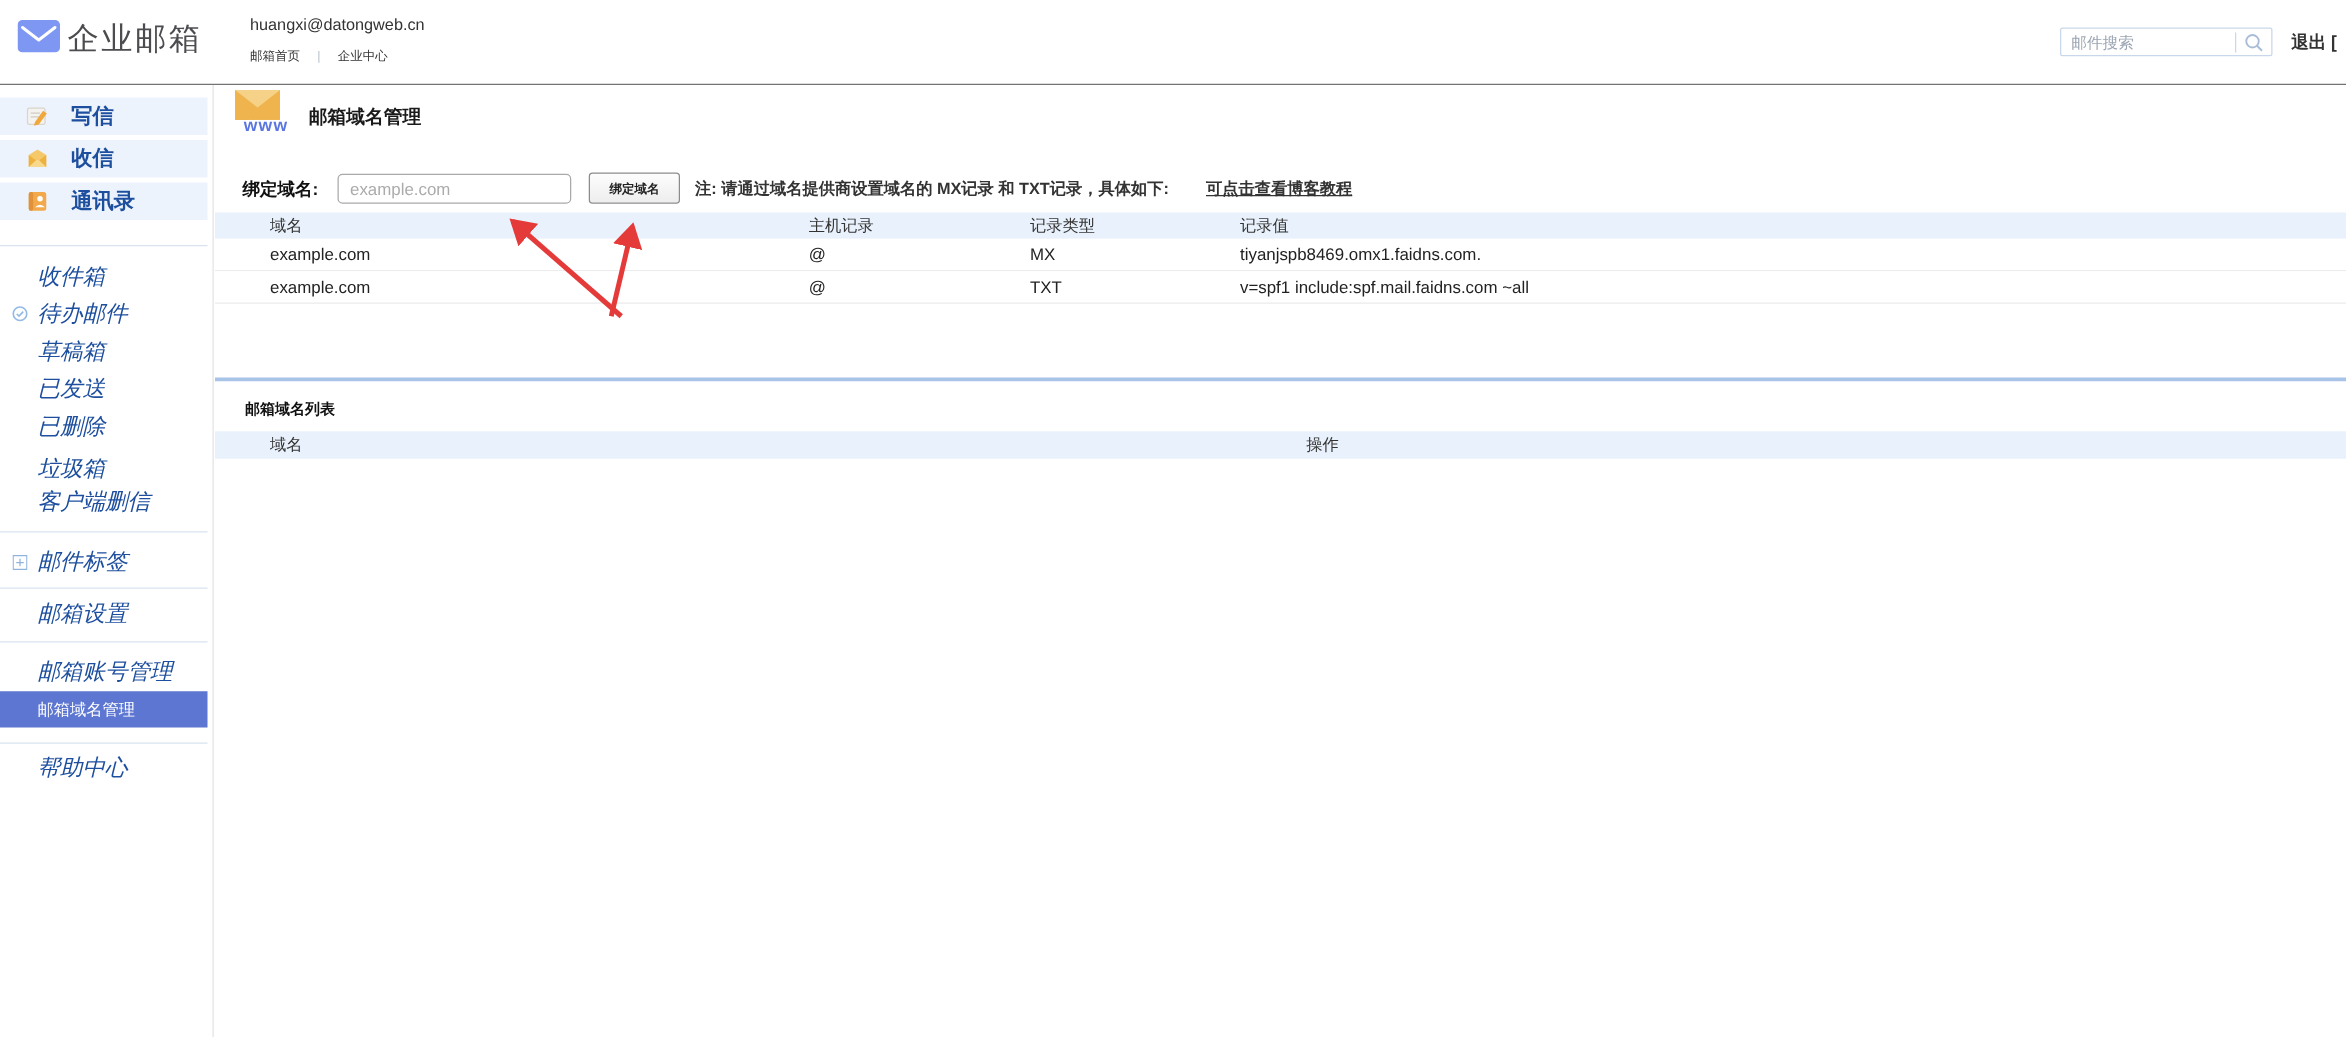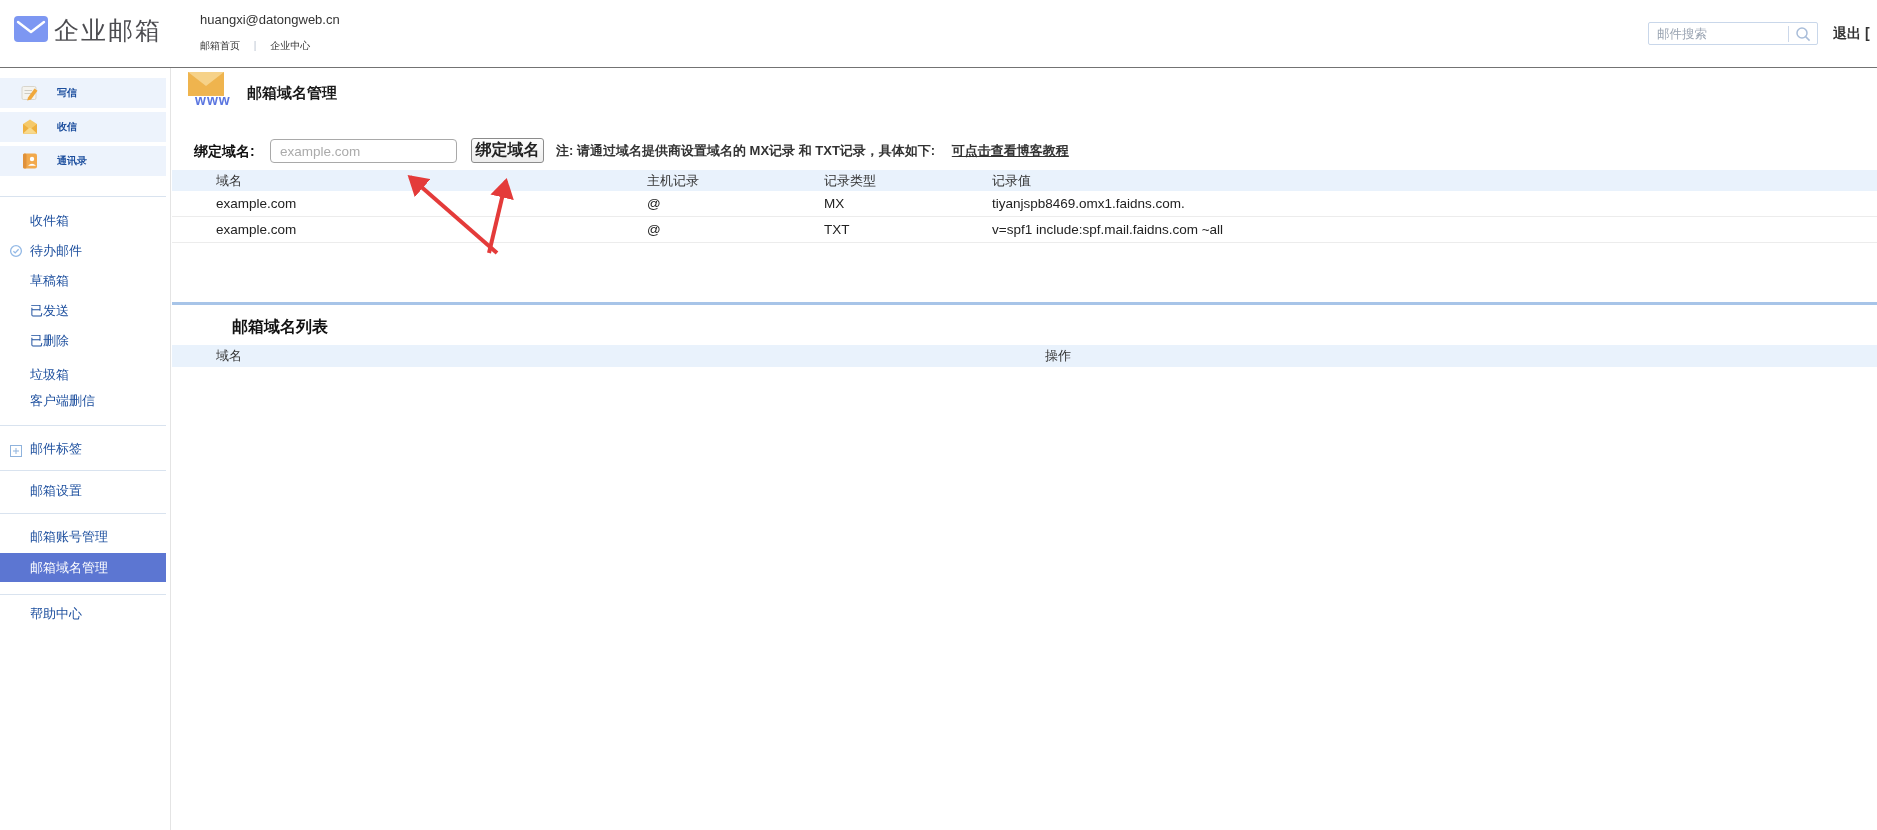--- a/index.html
+++ b/index.html
@@ -18,51 +18,51 @@
   .search-box input { position:absolute; left:8px; top:1px; width:128px; height:19px; border:0; outline:none; font-size:12.5px; color:#555; font-family:inherit; }
   .search-box input::placeholder { color:#9aa4b2; }
   .search-sep { position:absolute; right:28px; top:3px; width:1px; height:16px; background:#ccd8ea; }
   .search-ico { position:absolute; right:5px; top:2px; width:18px; height:18px; cursor:pointer; }
   .logout { position:absolute; left:1833px; top:25px; font-size:14px; font-weight:bold; color:#333; white-space:nowrap; cursor:pointer; }
 
   
   .vline { position:absolute; left:170px; top:68px; width:1px; height:762px; background:#e4e4e4; }
   .qbtn { position:absolute; left:0; width:166px; height:30px; background:#edf3fc; cursor:pointer; }
   .qbtn .qicon { position:absolute; left:21px; top:6px; width:18px; height:18px; }
-  .qbtn .qlabel { position:absolute; left:57px; top:0; line-height:30px; font-size:10px; font-weight:bold; color:#1d4f9e; }
+  .qbtn .qlabel { position:absolute; left:57px; top:0; line-height:30px; font-size:17px; font-weight:bold; color:#1d4f9e; }
   .sdivider { position:absolute; left:0; width:166px; height:1px; background:#d9e3ef; }
-  .fitem { position:absolute; left:30px; height:30px; line-height:30px; font-size:13px; color:#1d4f9e; cursor:pointer; white-space:nowrap; }
+  .fitem { position:absolute; left:30px; height:30px; line-height:30px; font-size:18px; color:#1d4f9e; cursor:pointer; white-space:nowrap;font-style:italic; }
   .sicon { position:absolute; width:14px; height:14px; }
   .active-item { position:absolute; left:0; top:553px; width:166px; height:29px; background:#5c76d2; color:#fff; line-height:29px; padding-left:30px; font-size:13px; cursor:pointer; }
 
   
   .page-icon { position:absolute; left:188px; top:72px; width:40px; height:34px; }
   .page-icon .www { position:absolute; left:7px; bottom:-2px; font-size:14px; font-weight:bold; color:#5b76e0; letter-spacing:1px; text-shadow:0 0 2px #fff,0 0 2px #fff; }
   .page-title { position:absolute; left:247px; top:84px; font-size:15px; font-weight:bold; color:#1a1a1a; }
 
   .bind-label { position:absolute; left:194px; top:139px; line-height:24px; font-size:14px; font-weight:bold; color:#111; }
   .bind-input { position:absolute; left:270px; top:139px; width:187px; height:24px; border:1px solid #a9a9a9; border-radius:4px; padding:0 9px; font-size:13.5px; color:#333; font-family:inherit; outline:none; }
   .bind-input::placeholder { color:#ababab; }
-  .bind-btn { position:absolute; left:471px; top:138px; width:73px; height:25px; border:1px solid #8c8c8c; border-radius:3px; background:linear-gradient(#fdfdfd,#ededed); font-size:16px; font-weight:bold; color:#222; font-family:inherit; cursor:pointer; }
+  .bind-btn { position:absolute; left:471px; top:138px; width:73px; height:25px; border:1px solid #8c8c8c; border-radius:3px; background:linear-gradient(#fdfdfd,#ededed); font-size:10px; font-weight:bold; color:#222; font-family:inherit; cursor:pointer; }
   .bind-note { position:absolute; left:556px; top:139px; line-height:24px; font-size:13px; font-weight:bold; color:#333; white-space:nowrap; }
-  .bind-note a { color:#333; text-decoration:underline; margin-left:13px; cursor:pointer; }
+  .bind-note a { color:#333; text-decoration:underline; margin-left:26px; cursor:pointer; }
 
   .tbl { position:absolute; left:172px; width:1705px; }
   .thead { position:relative; background:#e9f2fc; }
   .trow  { position:relative; background:#fff; border-bottom:1px solid #ececec; }
   .cell  { position:absolute; top:0; font-size:13px; color:#222; white-space:nowrap; }
   .tbl-dns { top:170px; }
   .tbl-dns .thead { height:21px; }
   .tbl-dns .thead .cell { line-height:21px; color:#333; }
   .tbl-dns .trow { height:26px; }
   .tbl-dns .trow .cell { line-height:25px; font-size:13.5px; }
   .c1 { left:44px; } .c2 { left:475px; } .c3 { left:652px; } .c4 { left:820px; }
 
   .blue-divider { position:absolute; left:172px; top:302px; width:1705px; height:3px; background:#a7c4e8; }
-  .list-title { position:absolute; left:196px; top:316px; line-height:22px; font-size:16px; font-weight:bold; color:#111;margin-left:36px; }
+  .list-title { position:absolute; left:196px; top:316px; line-height:22px; font-size:12px; font-weight:bold; color:#111; }
   .tbl-list { top:345px; }
   .tbl-list .thead { height:22px; }
   .tbl-list .thead .cell { line-height:22px; color:#333; }
   .tbl-list .trow { height:27px; border-bottom:1px solid #e6e6e6; }
   .tbl-list .trow .cell { line-height:26px; font-size:13.5px; }
   .lc1 { left:44px; } .lc2 { left:873px; }
   .close-link { color:#d6881e; text-decoration:underline; cursor:pointer; }
 
   .arrows { position:absolute; left:0; top:0; pointer-events:none; z-index:5; }
 </style>

